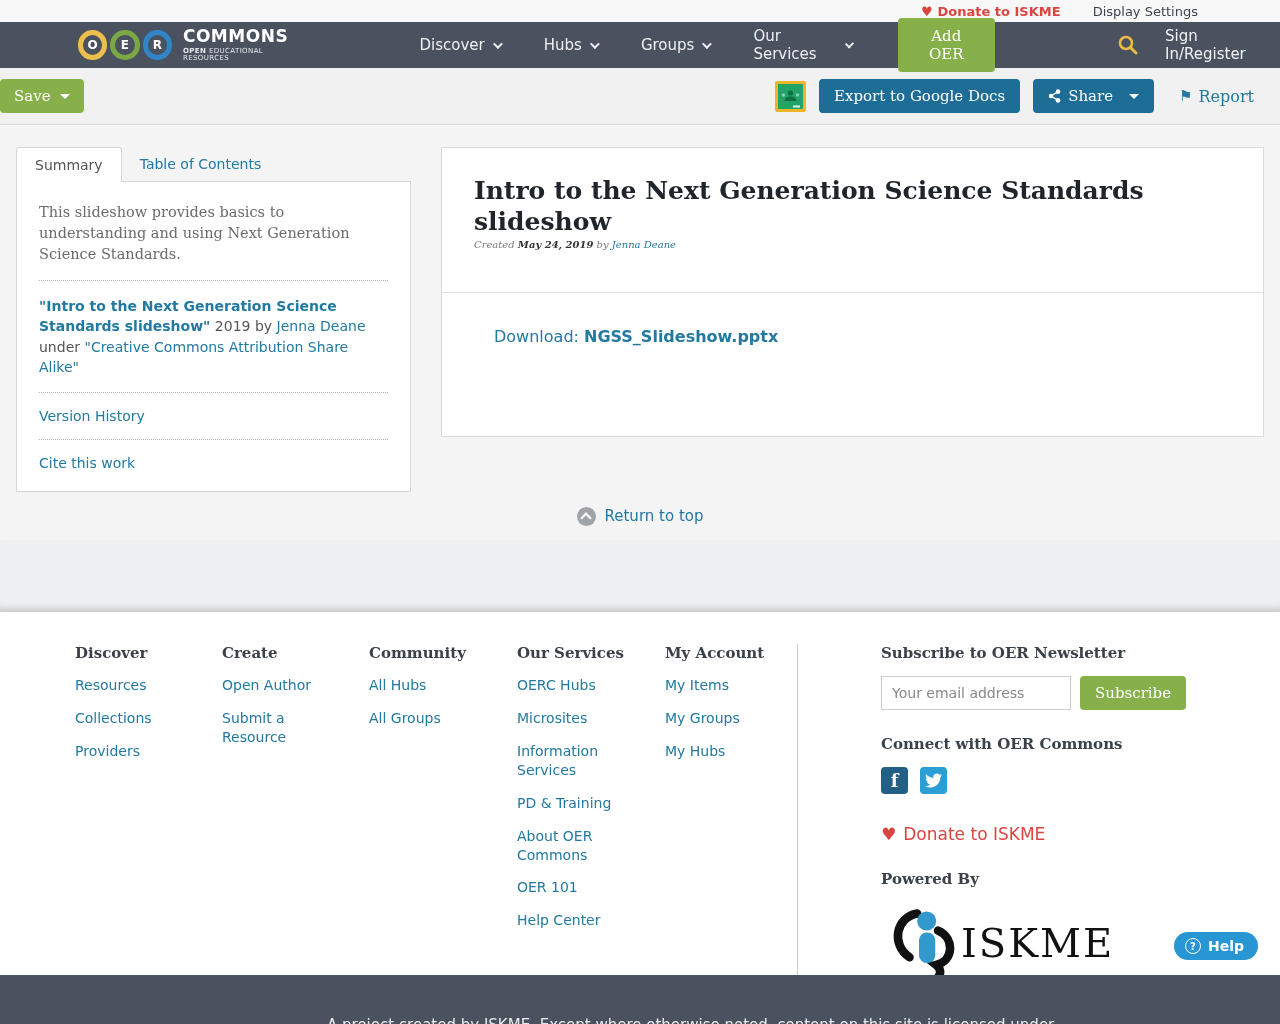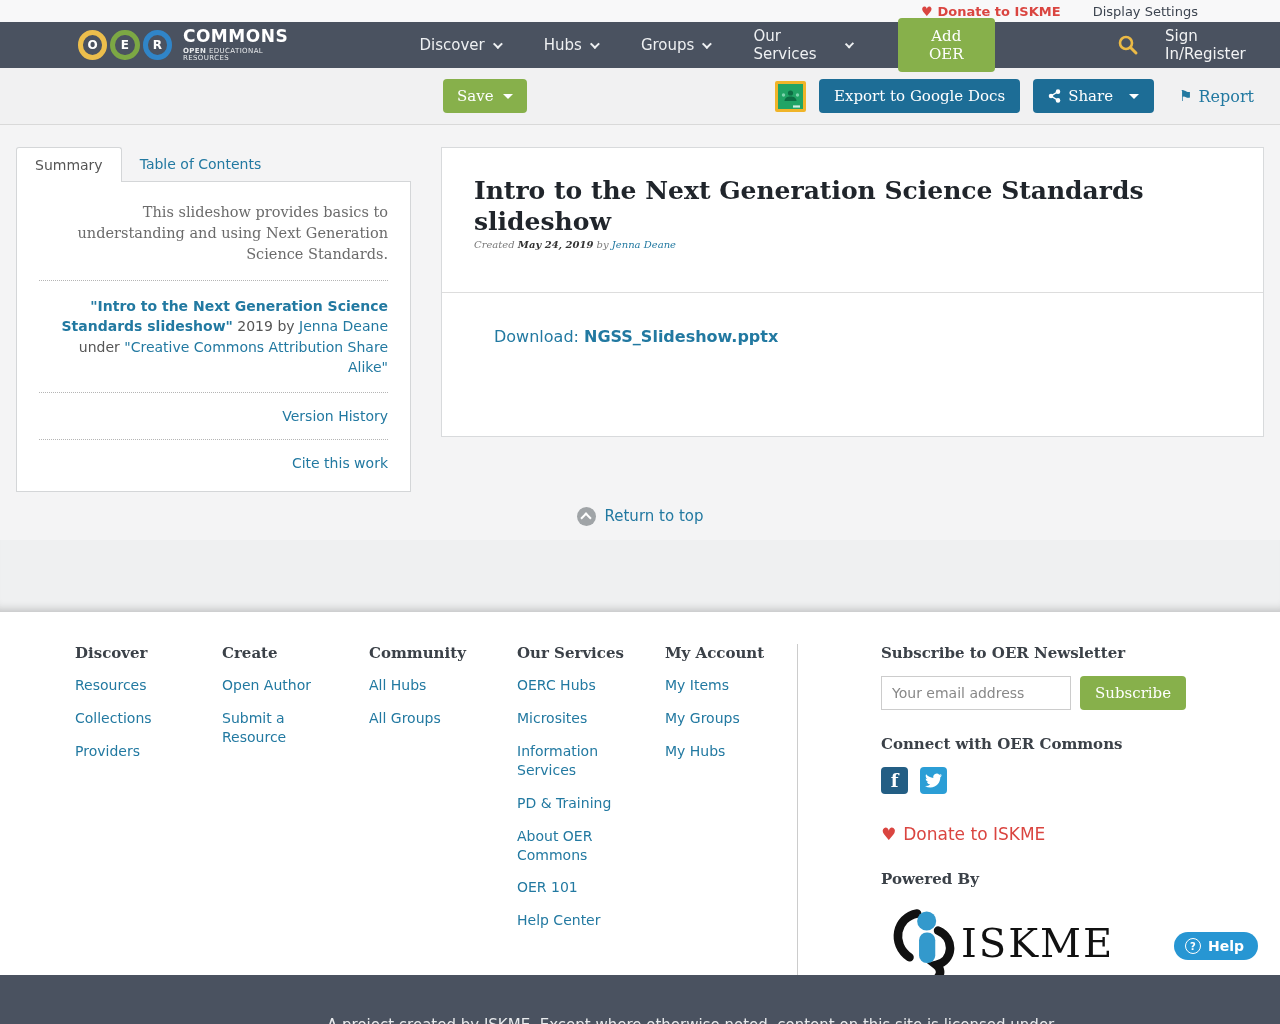--- a/index.html
+++ b/index.html
@@ -24,32 +24,32 @@
   .nav-links { display:flex; gap:44px; margin-left:112px; font-size:15px; align-items:center; }
   .nav-item { display:flex; align-items:center; cursor:pointer; }
   .chev { width:7px; height:7px; border-right:2px solid currentColor; border-bottom:2px solid currentColor; transform:rotate(45deg) translateY(-2px); display:inline-block; margin-left:8px; }
   .btn-green { background:#87b04b; color:#fff; border:none; border-radius:4px; font-family:"DejaVu Serif",serif; font-size:15px; cursor:pointer; }
   .add-oer { margin-left:46px; padding:9px 15px; }
   .search-btn { margin-left:122px; background:none; border:none; cursor:pointer; display:flex; }
   .signin { margin-left:26px; font-size:15px; color:#f2f3f4; cursor:pointer; }
 
   
   .actionbar { height:57px; background:#f1f1f2; border-bottom:1px solid #d9d9d9; display:flex; align-items:center; }
-  .save-btn { margin-left:443px; padding:8px 14px; display:flex; align-items:center; }
+  .save-btn { padding:8px 14px; display:flex; align-items:center; }
   .caret { width:0; height:0; border-left:5px solid transparent; border-right:5px solid transparent; border-top:5px solid #fff; display:inline-block; margin-left:9px; }
   .action-right { margin-left:auto; margin-right:26px; display:flex; align-items:center; gap:13px; }
   .classroom { width:31px; height:31px; background:#f0b429; border-radius:2px; display:flex; align-items:center; justify-content:center; cursor:pointer; }
   .classroom-inner { width:25px; height:25px; background:#21a465; position:relative; }
   .btn-teal { background:#1d6d96; color:#fff; border:none; border-radius:4px; font-family:"DejaVu Serif",serif; font-size:15px; padding:8px 15px; cursor:pointer; display:flex; align-items:center; gap:7px; }
   .report { font-family:"DejaVu Serif",serif; font-size:16px; color:#2279a1; display:flex; align-items:center; gap:6px; cursor:pointer; margin-left:12px; }
   .flag-glyph { font-size:15px; }
 
   
   .content { display:flex; padding:22px 16px 0 16px; min-height:312px; align-items:flex-start; }
-  .sidebar { width:395px;text-align:right; }
+  .sidebar { width:395px; }
   .tabs { display:flex; }
   .tab { padding:9px 18px; font-size:14px; cursor:pointer; }
   .tab.active { background:#fff; border:1px solid #d4d6d8; border-bottom:none; border-radius:3px 3px 0 0; color:#555; position:relative; z-index:2; margin-bottom:-1px; }
   .tab.inactive { color:#2279a1; }
   .side-panel { background:#fff; border:1px solid #d4d6d8; padding:20px 22px; font-size:14px; }
   .side-desc { font-family:"DejaVu Serif",serif; font-size:14.5px; color:#6b6b6b; line-height:1.45; }
   .dotted { border-top:1px dotted #b5b5b5; margin:15px 0; }
   .attr { line-height:1.45; color:#555; }
   .attr .link { font-weight:bold; }
   .side-link { display:inline-block; font-size:14px; }

